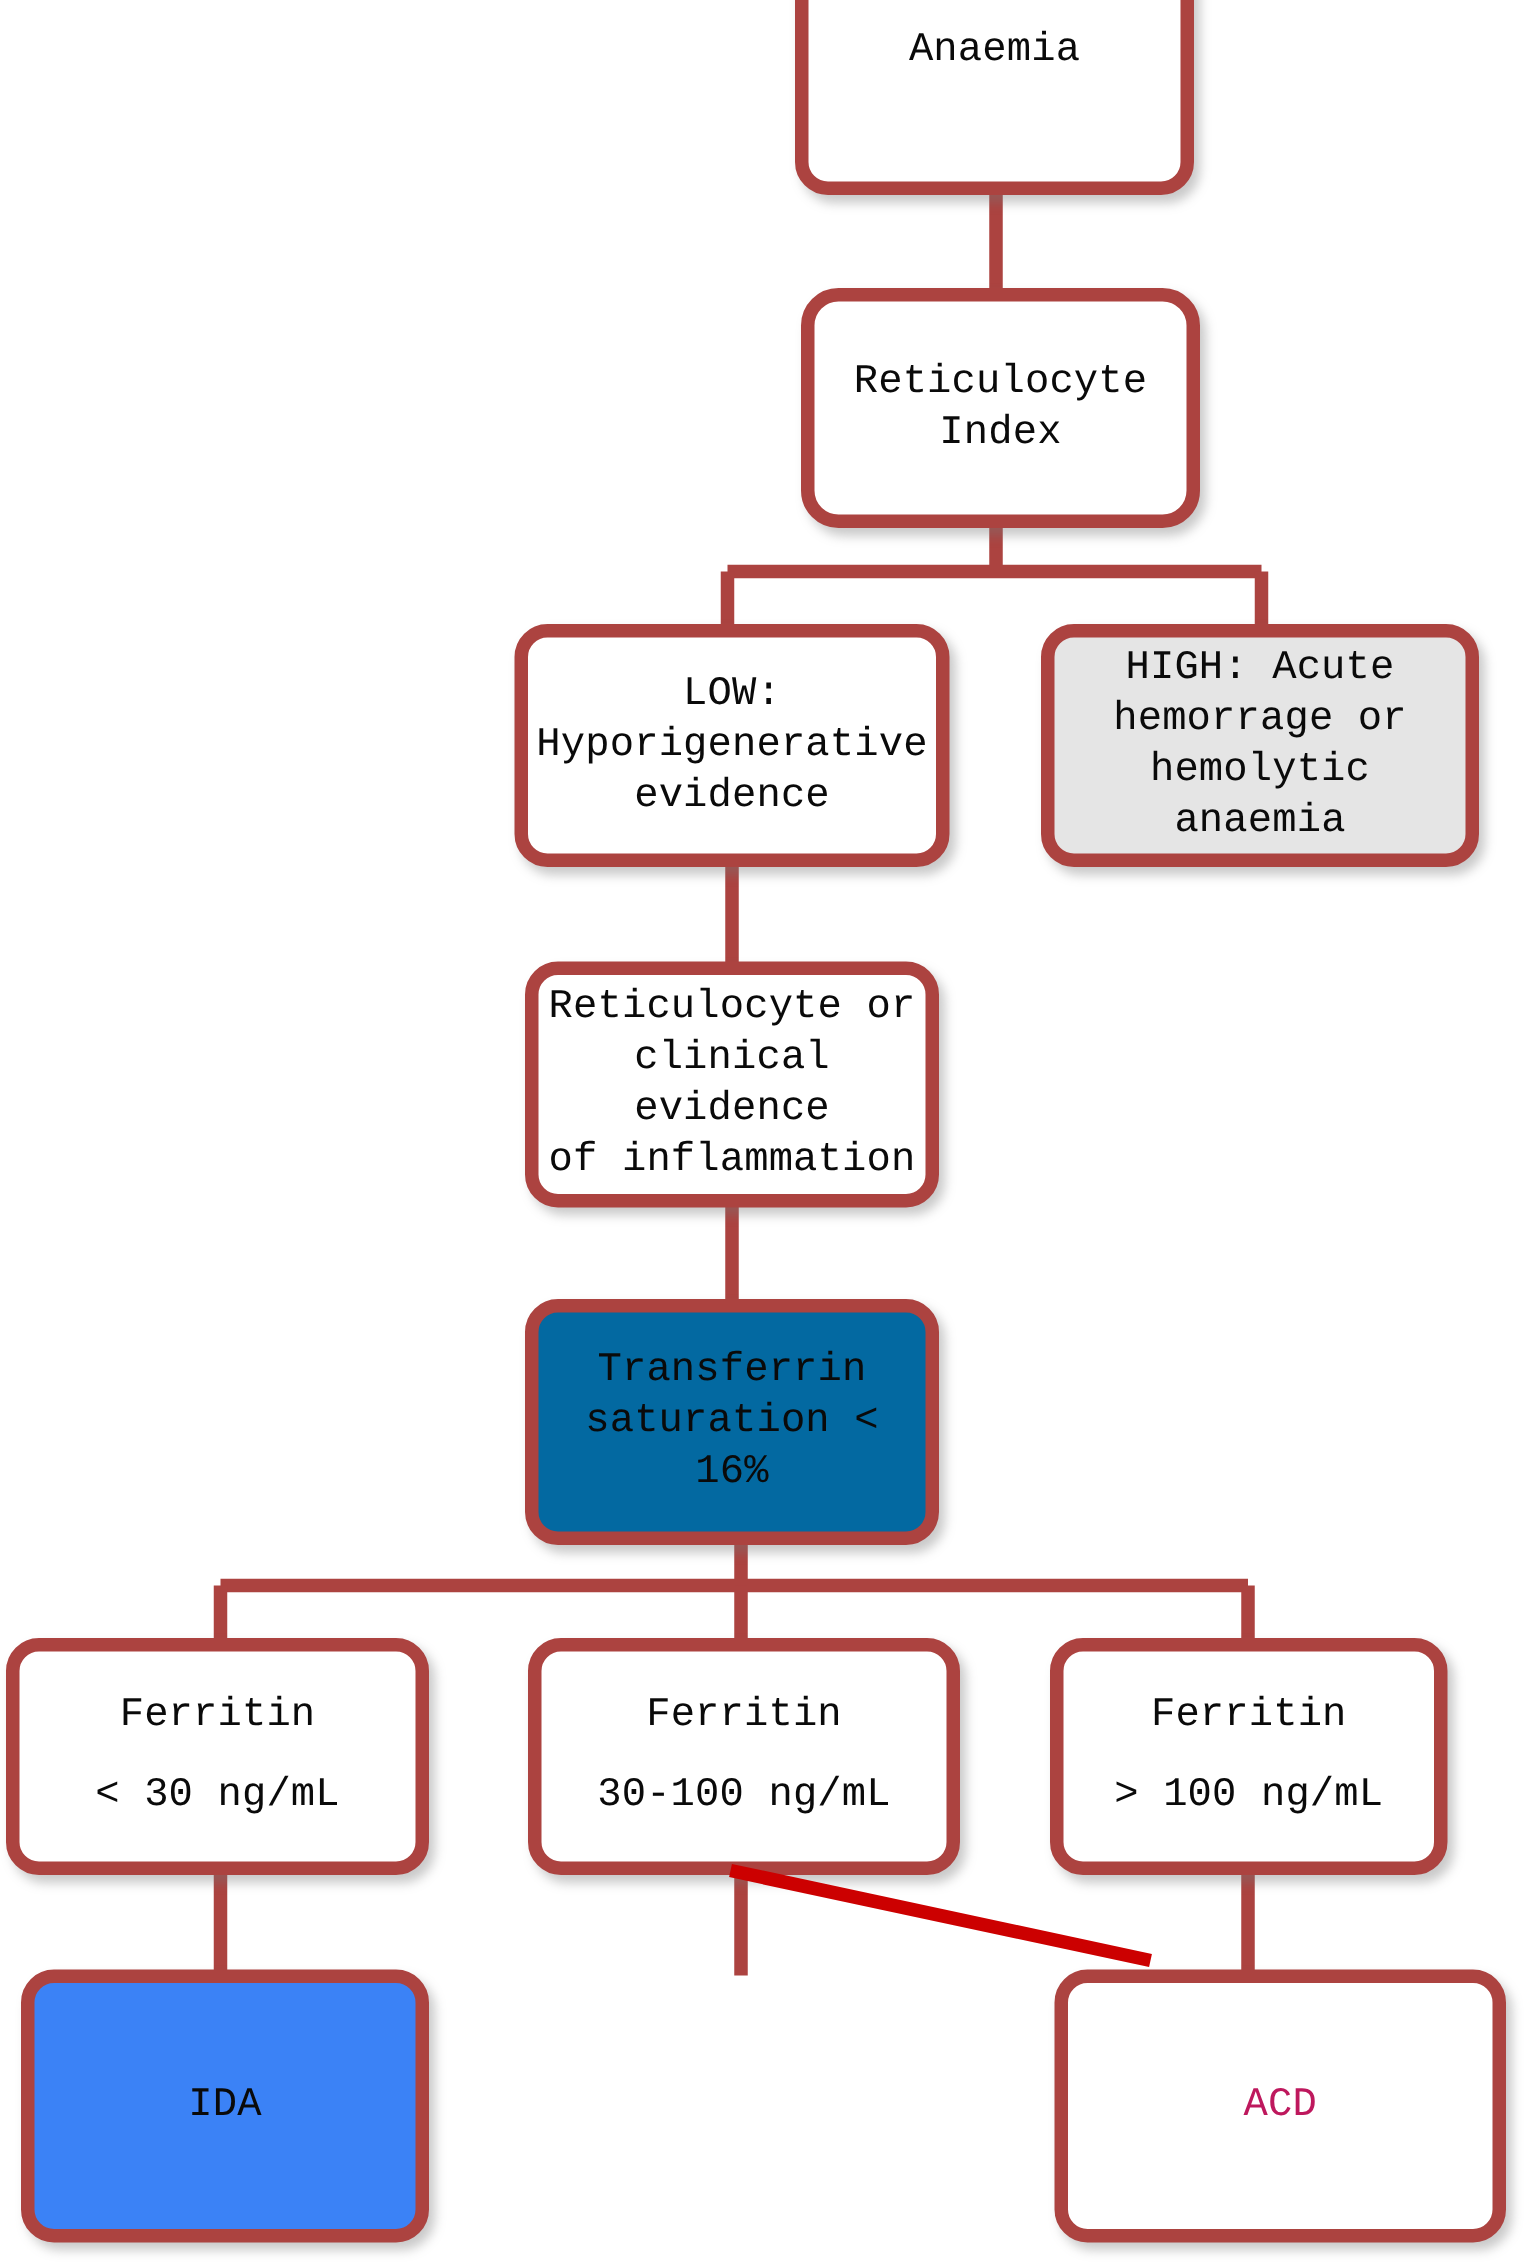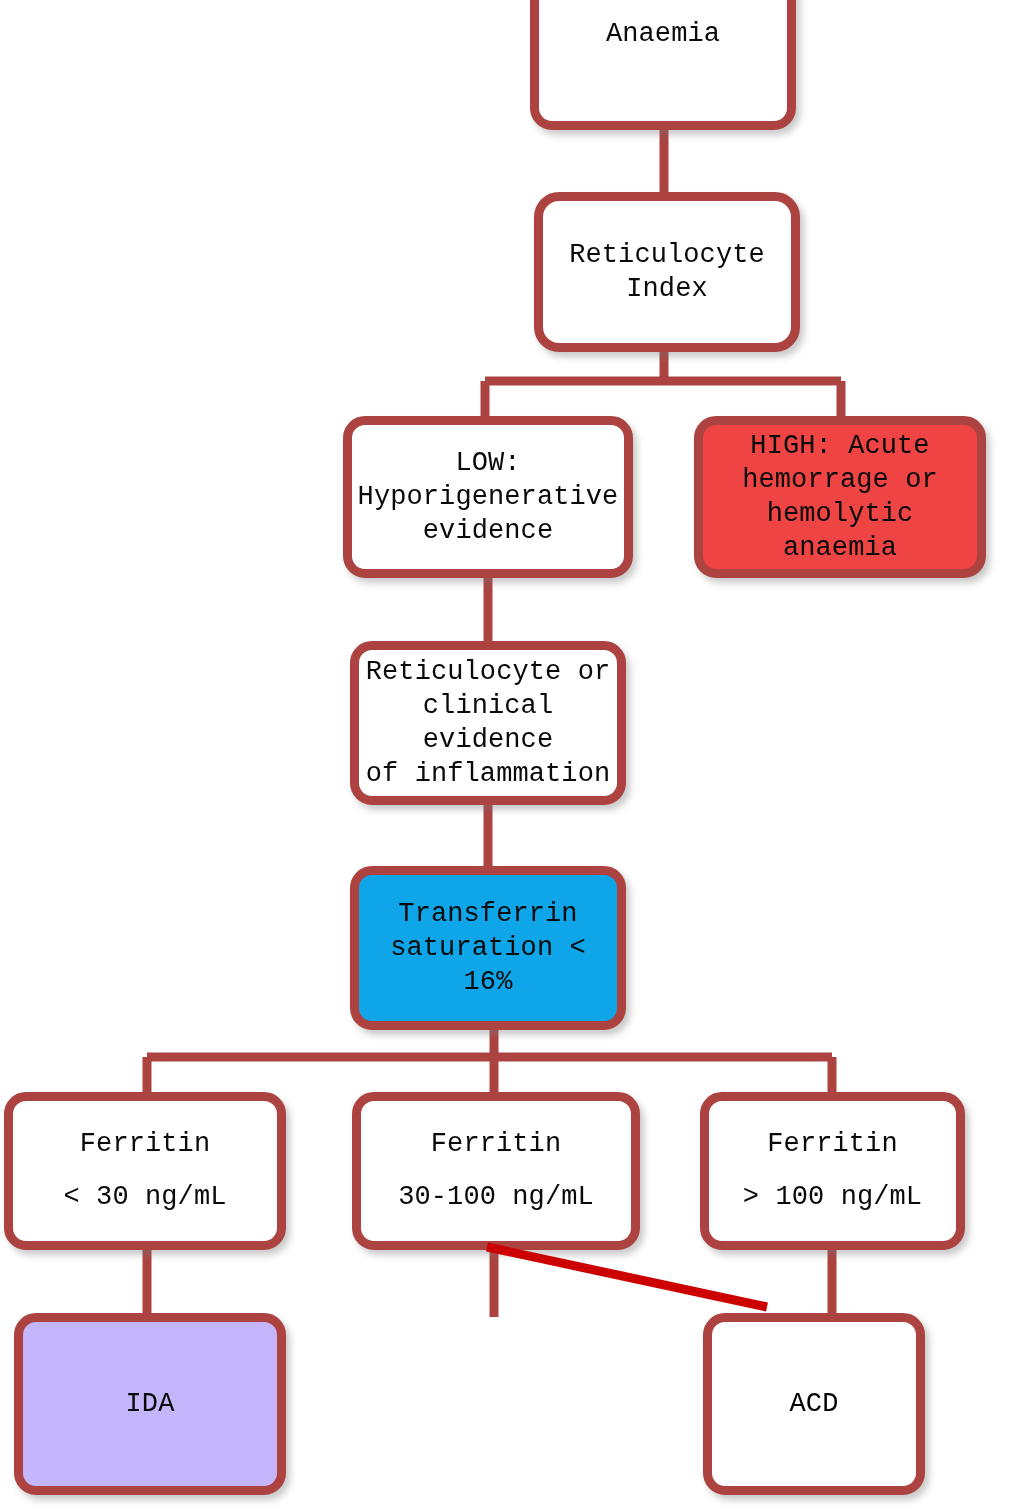--- a/index.html
+++ b/index.html
@@ -104,58 +104,58 @@
     <span class="txt">Reticulocyte
 Index</span>
   </div>
 
   <div class="node" id="n-low" style="left: 343px; top: 416px; width: 290px; height: 162px; border-color: rgb(172, 67, 64); background: rgb(255, 255, 255); color: rgb(10, 10, 10);">
     <span class="txt">LOW:
 Hyporigenerative
 evidence</span>
   </div>
 
-  <div class="node" id="n-high" style="left: 694px; top: 416px; width: 292px; height: 162px; border-color: rgb(172, 67, 64); background: #ef4444; color: rgb(10, 10, 10);">
+  <div class="node" id="n-high" style="left: 694px; top: 416px; width: 292px; height: 162px; border-color: rgb(172, 67, 64); background: #e5e5e5; color: rgb(10, 10, 10);">
     <span class="txt">HIGH: Acute
 hemorrage or
 hemolytic anaemia</span>
   </div>
 
   <div class="node" id="n-inflammation" style="left: 350px; top: 641px; width: 276px; height: 164px; border-color: rgb(172, 67, 64); background: rgb(255, 255, 255); color: rgb(10, 10, 10);">
     <span class="txt">Reticulocyte or
 clinical evidence
 of inflammation</span>
   </div>
 
-  <div class="node" id="n-transferrin" style="left: 350px; top: 866px; width: 276px; height: 164px; border-color: rgb(172, 67, 64); background: #0ea5e9; color: rgb(10, 10, 10);">
+  <div class="node" id="n-transferrin" style="left: 350px; top: 866px; width: 276px; height: 164px; border-color: rgb(172, 67, 64); background: #0369a1; color: rgb(10, 10, 10);">
     <span class="txt">Transferrin
 saturation &lt; 16%</span>
   </div>
 
   <div class="node spaced" id="n-ferritin-low" style="left: 4px; top: 1092px; width: 282px; height: 158px; border-color: rgb(172, 67, 64); background: rgb(255, 255, 255); color: rgb(10, 10, 10);">
     <span class="txt">Ferritin
 &lt; 30 ng/mL</span>
   </div>
 
   <div class="node spaced" id="n-ferritin-mid" style="left: 352px; top: 1092px; width: 288px; height: 158px; border-color: rgb(172, 67, 64); background: rgb(255, 255, 255); color: rgb(10, 10, 10);">
     <span class="txt">Ferritin
 30-100 ng/mL</span>
   </div>
 
   <div class="node spaced" id="n-ferritin-high" style="left: 700px; top: 1092px; width: 265px; height: 158px; border-color: rgb(172, 67, 64); background: rgb(255, 255, 255); color: rgb(10, 10, 10);">
     <span class="txt">Ferritin
 &gt; 100 ng/mL</span>
   </div>
 
-  <div class="node" id="n-ida" style="left: 14px; top: 1313px; width: 272px; height: 182px; border-color: rgb(172, 67, 64); background: #c4b5fd; color: rgb(10, 10, 10);">
+  <div class="node" id="n-ida" style="left: 14px; top: 1313px; width: 272px; height: 182px; border-color: rgb(172, 67, 64); background: #3b82f6; color: rgb(10, 10, 10);">
     <span class="txt">IDA</span>
   </div>
 
 
-  <div class="node" id="n-acd" style="left: 703px; top: 1313px; width: 222px; height: 182px; border-color: rgb(172, 67, 64); background: rgb(255, 255, 255); color: #000000;">
+  <div class="node" id="n-acd" style="left: 703px; top: 1313px; width: 301px; height: 182px; border-color: rgb(172, 67, 64); background: rgb(255, 255, 255); color: #be185d;">
     <span class="txt">ACD</span>
   </div>
 
   <svg id="annotation" viewBox="0 0 1018 1511" width="1018" height="1511">
     <line id="anno-line" stroke="#CC0000" stroke-width="9" stroke-linecap="butt" x1="487" y1="1247" x2="767" y2="1307"></line>
   </svg>
 
 </div>
 
 </body></html>

